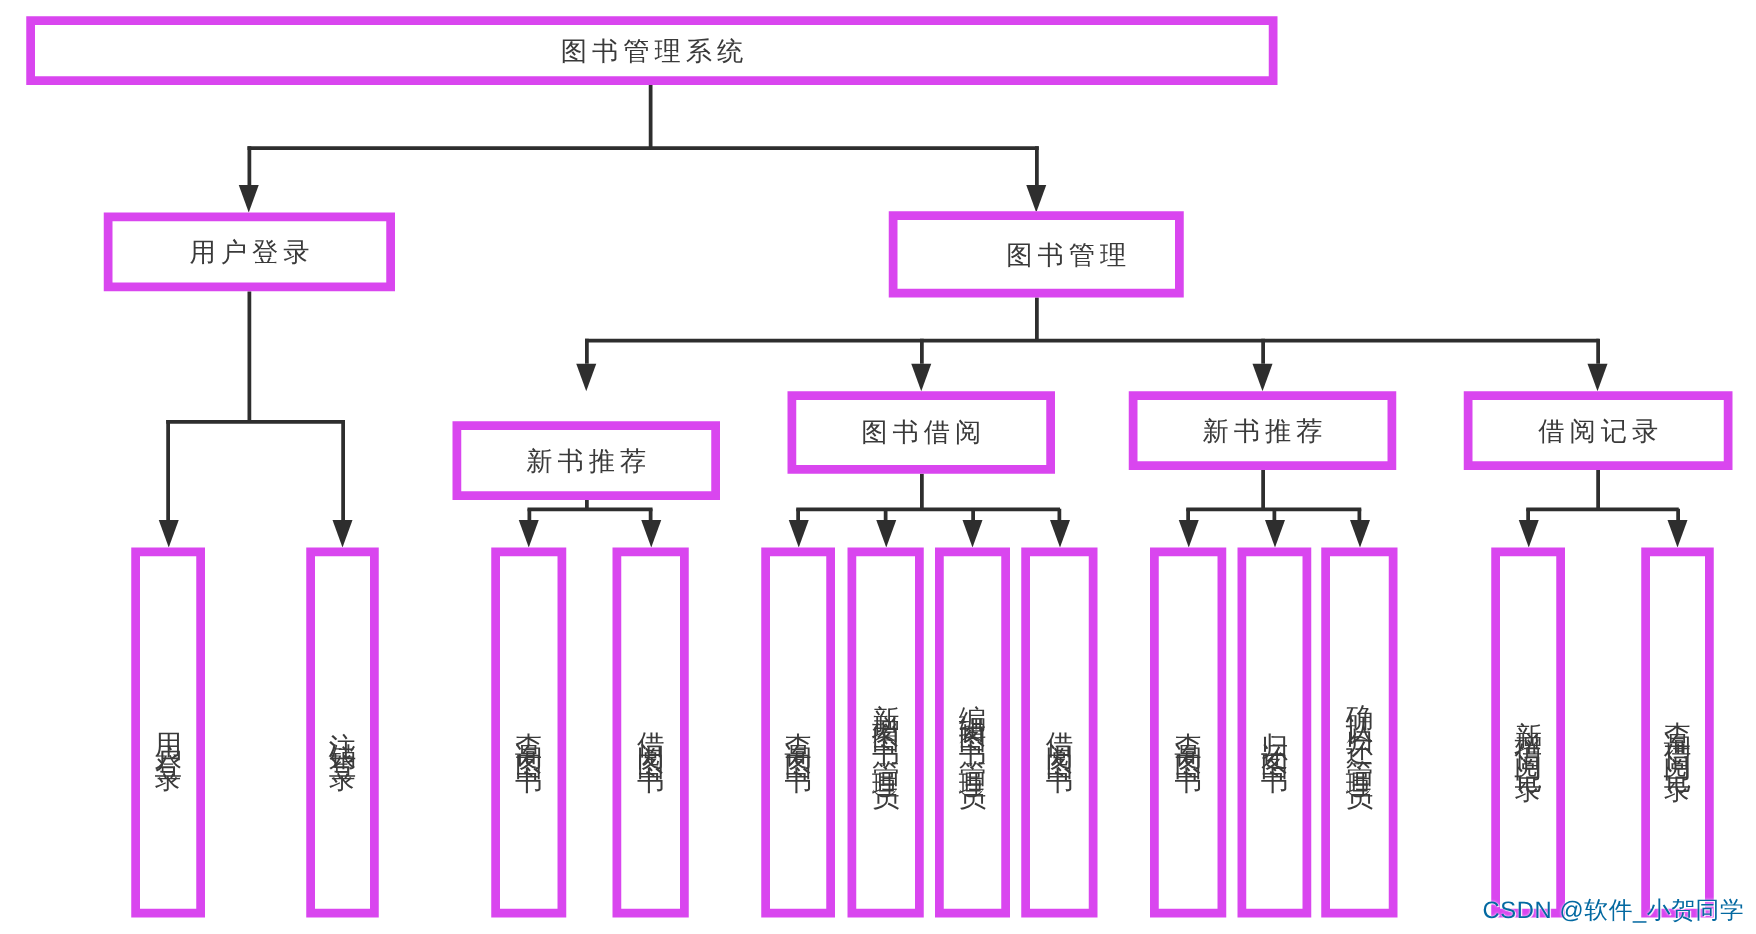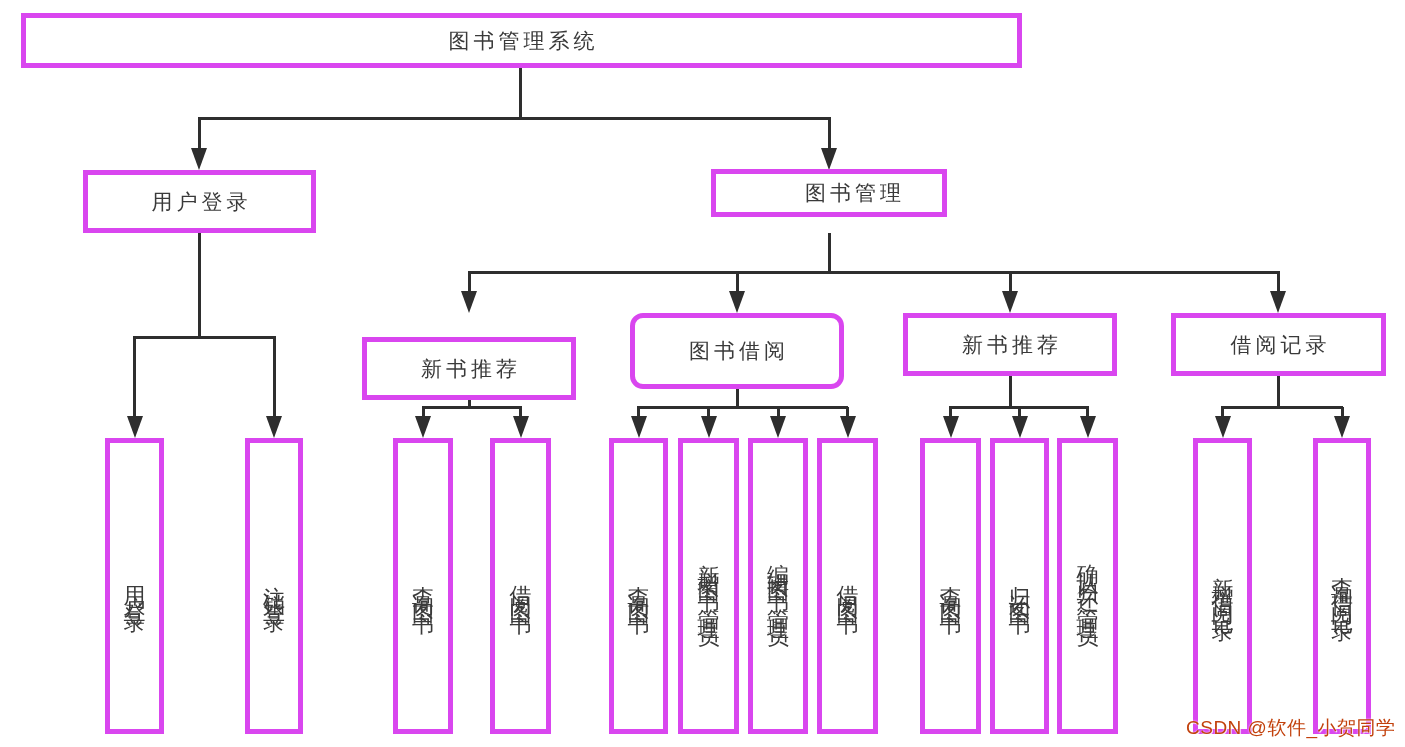--- a/index.html
+++ b/index.html
@@ -12,36 +12,36 @@
   .hline { position:absolute; height:3px; background:#2e2e2e; }
   .arrow { position:absolute; width:3px; background:#2e2e2e; }
   .arrow::after {
     content:""; position:absolute; left:-6.5px; top:100%;
     width:0; height:0;
     border-left:8px solid transparent; border-right:8px solid transparent;
     border-top:22px solid #2e2e2e;
   }
   
   .box {
-    position:absolute; background:#ffffff; border:5px solid #d946ef;
+    position:absolute; background:#ffffff; border:7px solid #d946ef;
     box-sizing:border-box; display:flex; align-items:center; justify-content:center;
   }
   .box .lbl { color:#3a3a3a; white-space:nowrap; }
   .box-h .lbl { font-size:21px; letter-spacing:4px; text-indent:4px; }
   .leaf { top:438px; height:296px; }
   .leaf .lbl {
     writing-mode:vertical-rl; text-orientation:mixed;
     font-size:22px; letter-spacing:9px; line-height:1;
   }
   
   #n-root           { left:21px;   top:13px;  width:1001px; height:55px; }
   #n-user-login     { left:83px;   top:170px; width:233px;  height:63px; }
-  #n-book-mgmt      { left:711px;  top:169px; width:236px;  height:48px;padding-left:48px; }
+  #n-book-mgmt      { left:711px;  top:169px; width:236px;  height:69px;padding-left:48px; }
   #n-new-book       { left:362px;  top:313px; width:214px;  height:63px;margin-top:24px; }
-  #n-book-borrow    { left:630px;  top:313px; width:214px;  height:76px;border-radius:13px; }
+  #n-book-borrow    { left:630px;  top:313px; width:214px;  height:66px; }
   #n-current-borrow { left:903px;  top:313px; width:214px;  height:63px; }
   #n-borrow-record  { left:1171px; top:313px; width:215px;  height:63px; }
   #lf-user-login    { left:105px;  width:59px; }
   #lf-logout        { left:245px;  width:58px; }
   #lf-query-a       { left:393px;  width:60px; }
   #lf-borrow-a      { left:490px;  width:61px; }
   #lf-query-b       { left:609px;  width:59px; }
   #lf-add-book      { left:678px;  width:61px; }
   #lf-edit-book     { left:748px;  width:60px; }
   #lf-borrow-b      { left:817px;  width:61px; }
@@ -85,21 +85,21 @@
   #ar-lf7  { left:776.5px; }
   #ar-lf8  { left:846px; }
   #ar-lf9  { left:949px; }
   #ar-lf10 { left:1018px; }
   #ar-lf11 { left:1086px; }
   #ar-lf12 { left:1221px; }
   #ar-lf13 { left:1340.5px; }
   
   #watermark {
     position:absolute; left:1186px; top:715px;
-    font-size:19px; color:#c2410c; letter-spacing:0.5px; white-space:nowrap;
+    font-size:19px; color:#0369a1; letter-spacing:0.5px; white-space:nowrap;
     text-shadow:0 0 2px #ffffff, 1px 1px 0 rgba(255,255,255,0.8);
   }
 </style>
 </head>
 <body>
 
 <div id="stage">
 
   <div class="vline" id="ln-root-v"></div>
   <div class="hline" id="ln-top-h"></div>

